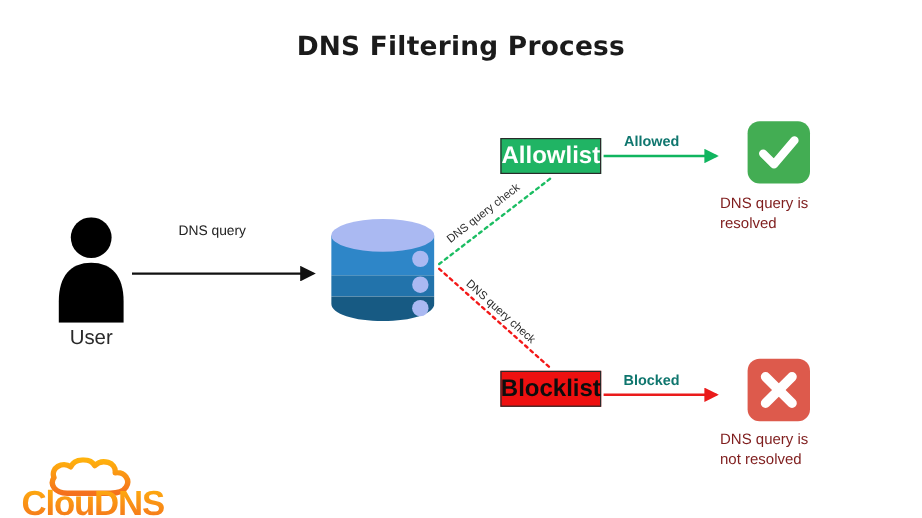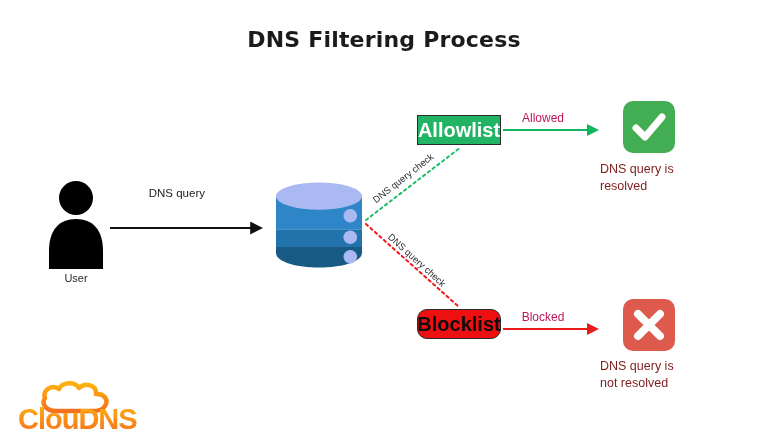--- a/index.html
+++ b/index.html
@@ -8,23 +8,23 @@
     font-family:"Liberation Sans", sans-serif;color:#1e1e1e;margin-top:11px;
   }
   .abs{position:absolute;}
   .title{
     left:0;top:16px;width:768px;text-align:center;
     font-size:22px;font-weight:800;letter-spacing:.2px;color:#1b1b1b;
     font-family:"DejaVu Sans","Liberation Sans",sans-serif;
   }
   .connectors{left:0;top:0;width:768px;height:432px;pointer-events:none;z-index:1;}
   .node{z-index:2;}
-  .small-label{font-size:11px;color:#2a2a2a;text-align:center;}
+  .small-label{font-size:17px;color:#2a2a2a;text-align:center;}
   .edge-label{font-size:11.5px;color:#222;text-align:center;}
-  .edge-label.bold{font-weight:normal;font-size:12px;color:#be185d;}
+  .edge-label.bold{font-weight:bold;font-size:12px;color:#0f766e;}
   .rot-label{
     font-size:9.5px;color:#2c2c2c;white-space:nowrap;z-index:2;
   }
   .listbox{
     width:84px;height:30px;display:flex;align-items:center;justify-content:center;
     border:1.5px solid #2a2a2a;font-weight:bold;font-size:20px;box-sizing:border-box;
   }
   .allow{background:#20b464;color:#ffffff;}
   .block{background:#ee1010;color:#0d0d0d;}
   .result-icon{width:52px;height:52px;border-radius:10px;display:flex;align-items:center;justify-content:center;}
@@ -91,21 +91,21 @@
   <div class="abs node result-icon green" style="left:623px;top:90px;">
     <svg width="52" height="52" viewBox="0 0 52 52">
       <polyline points="13,27 22,36 39,16" fill="none" stroke="#ffffff" stroke-width="7" stroke-linecap="round" stroke-linejoin="round"></polyline>
     </svg>
   </div>
   <div class="abs caption" style="left:600px;top:150px;">
     <div>DNS query is</div>
     <div>resolved</div>
   </div>
 
-  <div class="abs node listbox block" style="left:417px;top:298px;border-radius:10px;">Blocklist</div>
+  <div class="abs node listbox block" style="left:417px;top:298px;">Blocklist</div>
   <div class="abs edge-label bold" style="left:508px;top:299px;width:70px;">Blocked</div>
   <div class="abs node result-icon red" style="left:623px;top:288px;">
     <svg width="52" height="52" viewBox="0 0 52 52">
       <line x1="15" y1="15" x2="37" y2="37" stroke="#ffffff" stroke-width="8" stroke-linecap="round"></line>
       <line x1="37" y1="15" x2="15" y2="37" stroke="#ffffff" stroke-width="8" stroke-linecap="round"></line>
     </svg>
   </div>
   <div class="abs caption" style="left:600px;top:347px;">
     <div>DNS query is</div>
     <div>not resolved</div>

